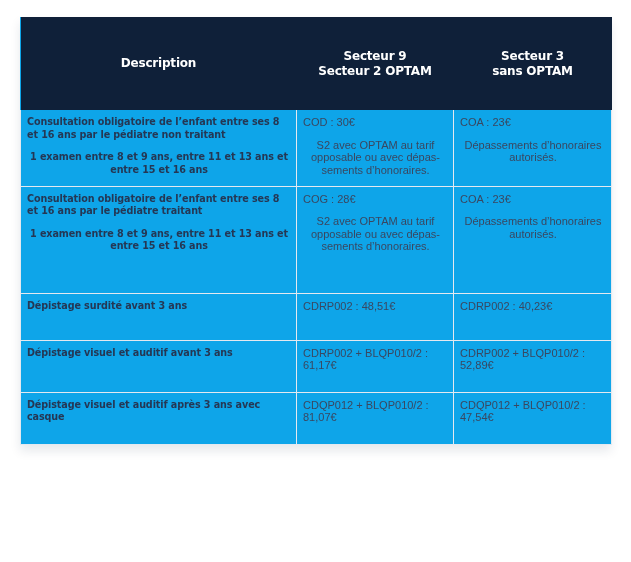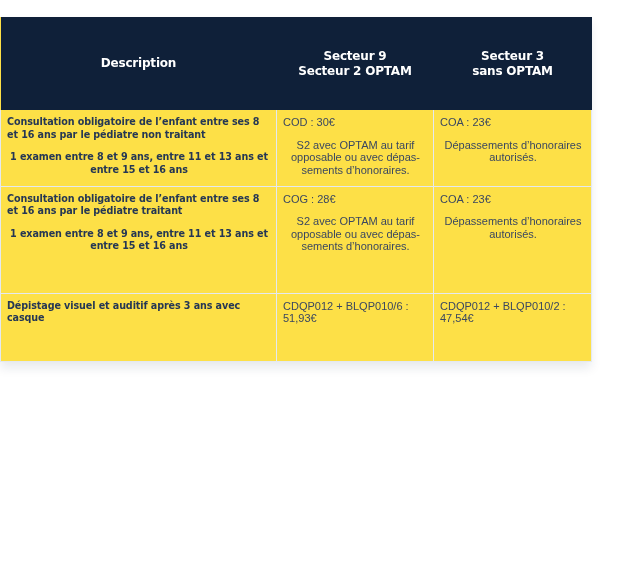--- a/index.html
+++ b/index.html
@@ -1,20 +1,20 @@
 <!DOCTYPE html>
 <html><head>
 <meta charset="utf-8">
 <style>
   html, body { margin: 0; padding: 0; background: #ffffff; }
   body { width: 631px; height: 562px; position: relative; overflow: hidden; font-family: "Liberation Sans", sans-serif; }
   .wrap {
-    position: absolute; left: 0; top: 17px; width: 591px;
+    position: absolute; left: 20px; top: 17px; width: 591px;
     box-shadow: 0 6px 10px rgba(20,40,70,0.10);
-    background: #fde047;
+    background: #0ea5e9;
   }
   table { border-collapse: collapse; width: 591px; table-layout: fixed; }
   col.c1 { width: 276px; } col.c2 { width: 157px; } col.c3 { width: 158px; }
   thead th {
     background: #0f2039; color: #ffffff; font-weight: bold; font-size: 12px;
     font-family: "DejaVu Sans", sans-serif; height: 93px; text-align: center; line-height: 15px;
     padding: 0; letter-spacing: -0.2px;
   }
   thead th .ln { display: block; }
   tbody td {
@@ -75,26 +75,48 @@
         </td>
         <td class="val">
           <p>COG : 28€</p>
           <p class="gap just">S2 avec OPTAM au tarif opposable ou avec dépas-sements d’honoraires.</p>
         </td>
         <td class="val">
           <p>COA : 23€</p>
           <p class="gap">Dépassements d’honoraires autorisés.</p>
         </td>
       </tr>
-      <tr style="height:68px">
+      <tr style="height:47px">
+        <td class="desc">
+            <p>Dépistage surdité avant 3 ans</p>
+          </td>
+        <td class="val">
+            <p>CDRP002 : 48,51€</p>
+          </td>
+        <td class="val">
+            <p>CDRP002 : 40,23€</p>
+          </td>
+      </tr>
+      <tr style="height:52px">
+        <td class="desc">
+            <p>Dépistage visuel et auditif avant 3 ans</p>
+          </td>
+        <td class="val">
+            <p class="just">CDRP002 + BLQP010/2 : 61,17€</p>
+          </td>
+        <td class="val">
+            <p class="just">CDRP002 + BLQP010/2 : 52,89€</p>
+          </td>
+      </tr>
+      <tr style="height:52px">
         <td class="desc">
             <p class="just">Dépistage visuel et auditif après 3 ans avec casque</p>
           </td>
         <td class="val">
-            <p class="just">CDQP012 + BLQP010/6 : 51,93€</p>
+            <p class="just">CDQP012 + BLQP010/2 : 81,07€</p>
           </td>
         <td class="val">
             <p class="just">CDQP012 + BLQP010/2 : 47,54€</p>
           </td>
       </tr>
     </tbody>
   </table>
 </div>
 
 </body></html>

